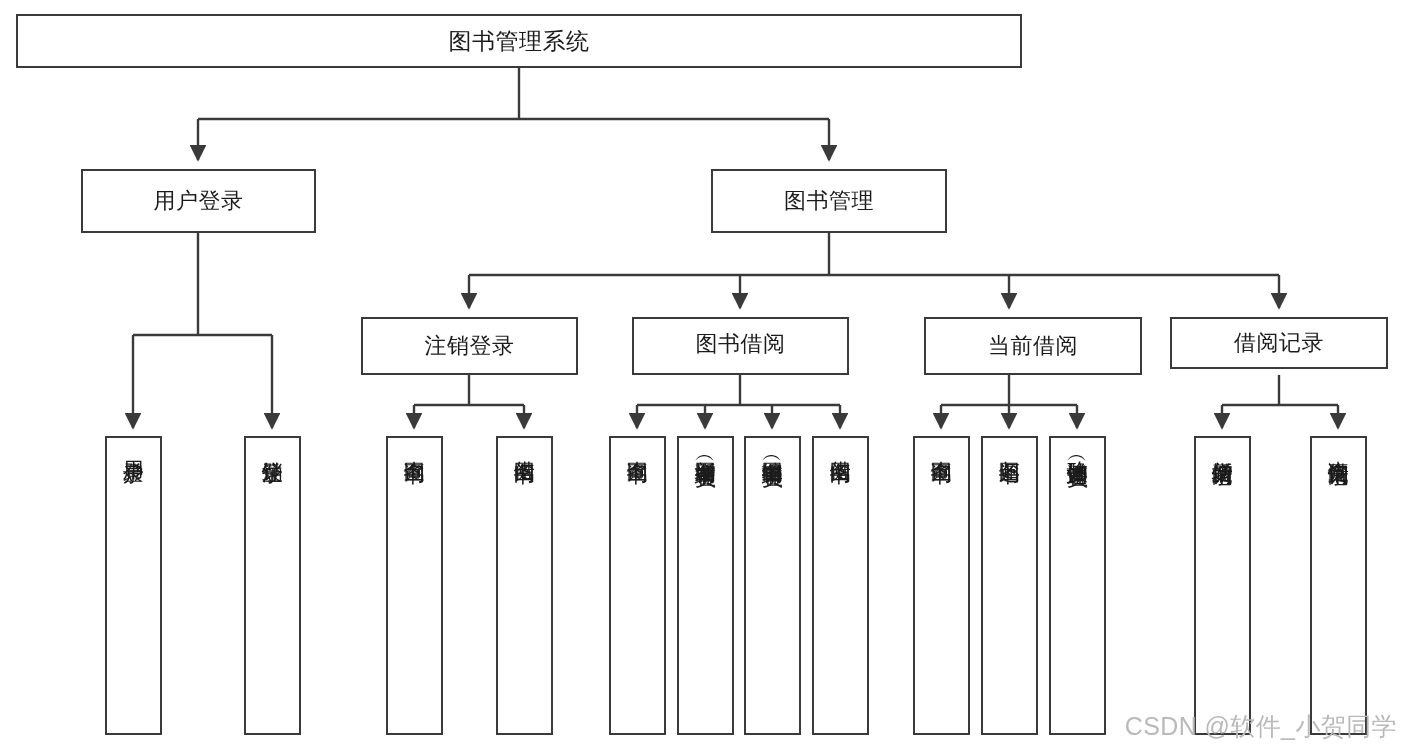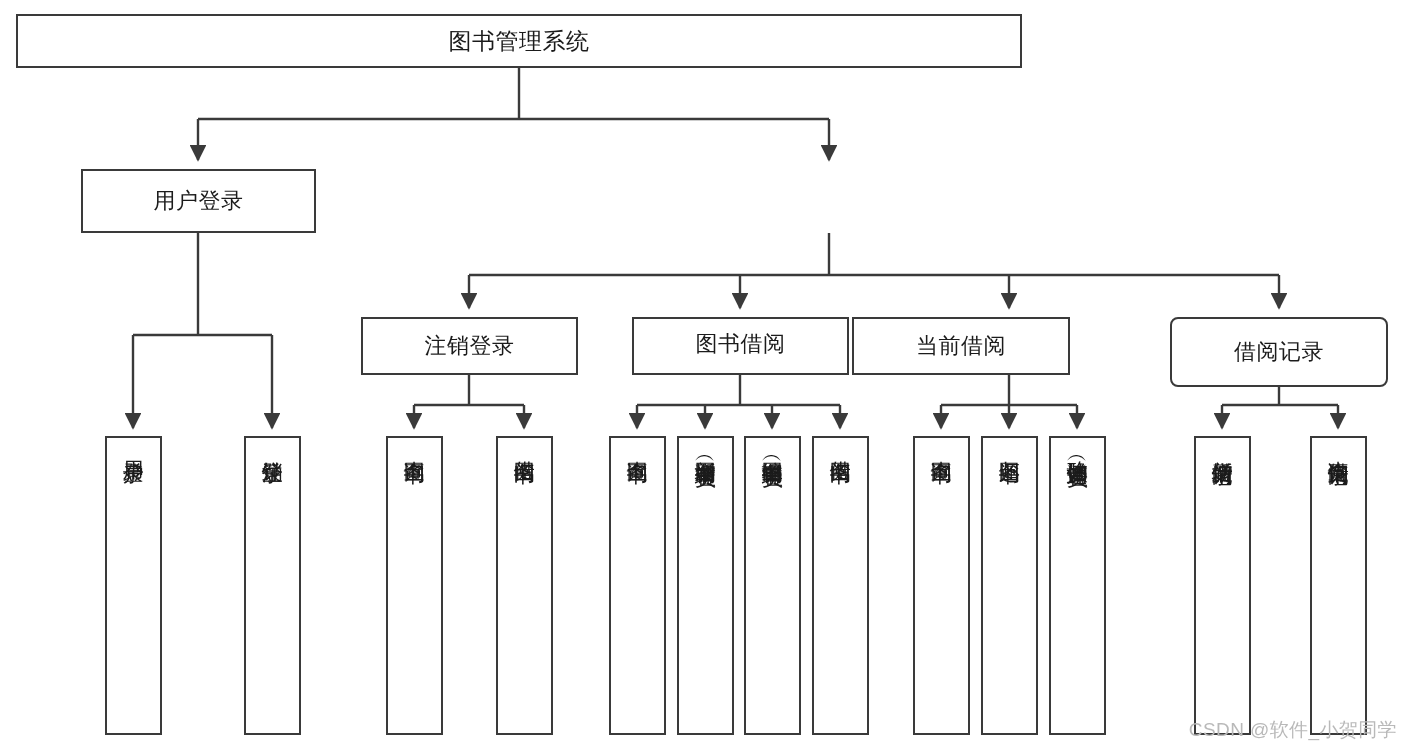--- a/index.html
+++ b/index.html
@@ -54,21 +54,21 @@
     writing-mode: vertical-rl;
     text-orientation: upright;
     line-height: 1.12;
     letter-spacing: 1px;
     max-height: 100%;
   }
   .watermark {
     position: absolute;
     right: 8px;
     bottom: 4px;
-    font-size: 19px;
+    font-size: 25px;
     color: #b9b9b9;
     z-index: 5;
     white-space: nowrap;
     letter-spacing: 0.4px;
   }
 </style>
 </head>
 <body>
 
 <div id="canvas">
@@ -123,31 +123,34 @@
     </g>
   </svg>
 
   <div class="node root" style="left:16px; top:14px; width:1006px; height:54px;">
     <span class="lbl">图书管理系统</span>
   </div>
 
   <div class="node level2" style="left:81px; top:169px; width:235px; height:64px;">
     <span class="lbl">用户登录</span>
   </div>
+  <div class="node level2" style="left:711px; top:169px; width:236px; height:64px;">
+    <span class="lbl">图书管理</span>
+  </div>
 
   <div class="node level3" style="left:361px; top:317px; width:217px; height:58px;">
     <span class="lbl">注销登录</span>
   </div>
   <div class="node level3" style="left:632px; top:317px; width:217px; height:58px;font-family:Liberation Mono, monospace;">
     <span class="lbl">图书借阅</span>
   </div>
-  <div class="node level3" style="left:852px; top:317px; width:218px; height:58px;">
+  <div class="node level3" style="left:924px; top:317px; width:218px; height:58px;">
     <span class="lbl">当前借阅</span>
   </div>
-  <div class="node level3" style="left:1170px; top:317px; width:218px; height:70px;border-radius:8px;">
+  <div class="node level3" style="left:1170px; top:317px; width:218px; height:52px;">
     <span class="lbl">借阅记录</span>
   </div>
 
   <div class="node leaf" style="left:105px; top:436px; width:57px; height:299px;">
     <span class="lbl">用户登录</span>
   </div>
   <div class="node leaf" style="left:244px; top:436px; width:57px; height:299px;">
     <span class="lbl">注销登录</span>
   </div>
 

